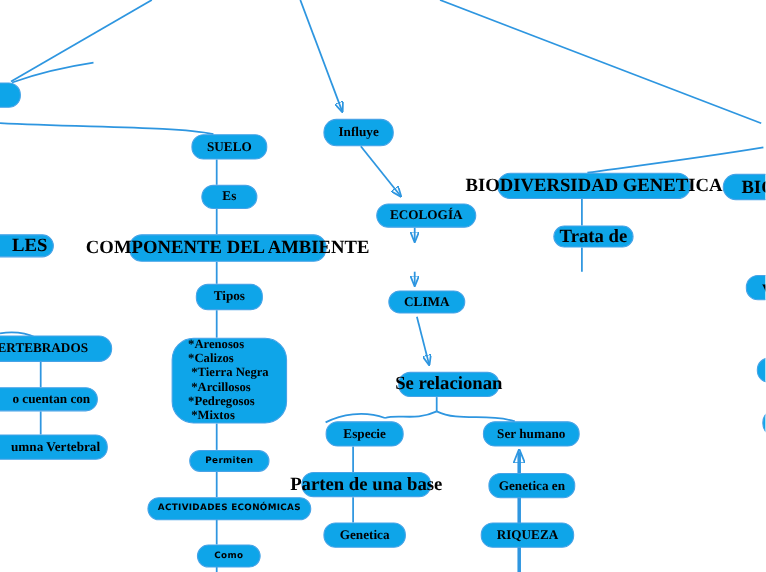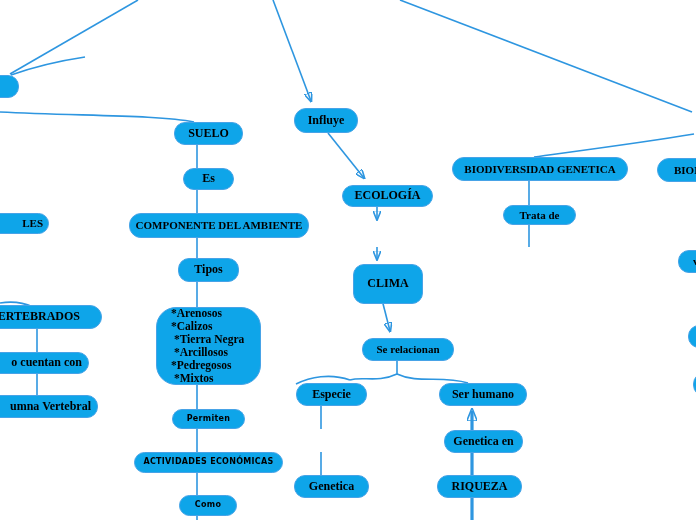--- a/index.html
+++ b/index.html
@@ -29,21 +29,21 @@
   }
   .node.cut-left{justify-content:flex-end;}
   .node.cut-right{justify-content:flex-start;}
   .node.list{
     border-radius:20px;flex-direction:column;align-items:flex-start;
     justify-content:center;padding-left:14px;font-size:11.5px;
   }
   .node.list span{display:block;white-space:pre;line-height:13px;}
   .node.two-line{flex-direction:column;font-size:11.5px;}
   .node.two-line span{line-height:15px;}
-  .fs11{font-size:11px;}
+  .fs11{font-size:17px;}
 </style>
 </head>
 <body>
 
 <div id="canvas">
 
   <svg id="edges" xmlns="http://www.w3.org/2000/svg" width="696" height="520" viewBox="0 0 696 520">
     <defs>
       <marker id="arr" markerUnits="userSpaceOnUse" markerWidth="10" markerHeight="8" refX="8.5" refY="4" orient="auto">
         <path d="M0,0 L10,4 L0,8 Z" fill="#2e96e0" stroke="none"></path>
@@ -109,21 +109,21 @@
       <span>S</span>
     </div>
   <div class="node" style="left:682px;top:372px;width:80px;height:25px;border-radius:12px;"></div>
 
   <div class="node" style="left:163px;top:122px;width:69px;height:23px;">
       <span>SUELO</span>
     </div>
   <div class="node" style="left:172px;top:168px;width:51px;height:22px;">
       <span>Es</span>
     </div>
-  <div class="node fs11" style="left:118px;top:213px;width:180px;height:25px;border-radius:12px;">
+  <div class="node fs11" style="left:106px;top:213px;width:180px;height:25px;border-radius:12px;">
       <span>COMPONENTE DEL AMBIENTE</span>
     </div>
   <div class="node list" style="left:145px;top:307px;width:105px;height:78px;">
     <span>*Arenosos</span>
     <span>*Calizos</span>
     <span> *Tierra Negra</span>
     <span> *Arcillosos</span>
     <span>*Pedregosos</span>
     <span> *Mixtos</span>
   </div>
@@ -139,31 +139,34 @@
   <div class="node sans" style="left:168px;top:495px;width:58px;height:21px;">
       <span>Como</span>
     </div>
 
   <div class="node" style="left:283px;top:108px;width:64px;height:25px;border-radius:12px;">
       <span>Influye</span>
     </div>
   <div class="node" style="left:331px;top:185px;width:91px;height:22px;">
       <span>ECOLOGÍA</span>
     </div>
-  <div class="node" style="left:342px;top:264px;width:70px;height:40px;">
+  <div class="node" style="left:342px;top:264px;width:70px;height:21px;">
       <span>CLIMA</span>
     </div>
   <div class="node fs11" style="left:351px;top:338px;width:92px;height:23px;">
       <span>Se relacionan</span>
     </div>
   <div class="node" style="left:285px;top:383px;width:71px;height:23px;">
       <span>Especie</span>
     </div>
   <div class="node" style="left:428px;top:383px;width:88px;height:23px;">
       <span>Ser humano</span>
+    </div>
+  <div class="node fs11" style="left:263px;top:429px;width:118px;height:23px;">
+      <span>Parten de una base</span>
     </div>
   <div class="node" style="left:433px;top:430px;width:79px;height:23px;">
       <span>Genetica en</span>
     </div>
   <div class="node" style="left:283px;top:475px;width:75px;height:23px;">
       <span>Genetica</span>
     </div>
   <div class="node" style="left:426px;top:475px;width:85px;height:23px;">
       <span>RIQUEZA</span>
     </div>

